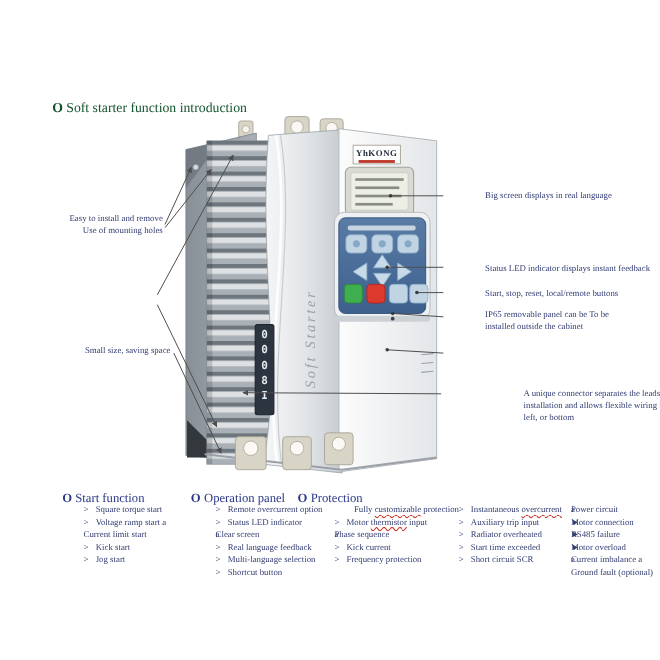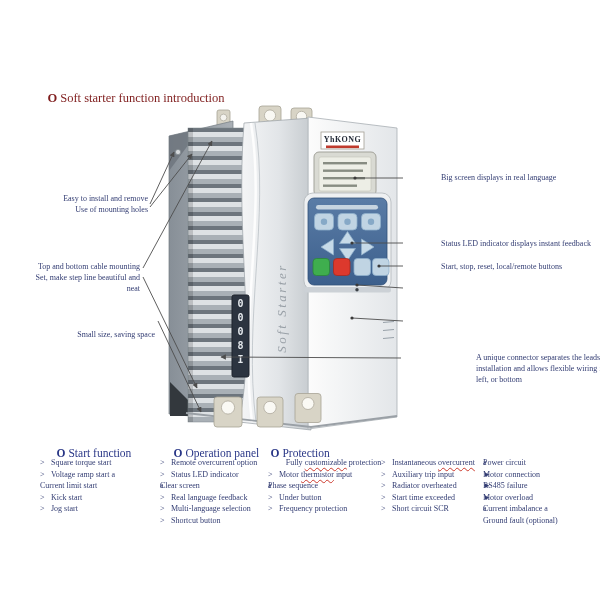--- a/index.html
+++ b/index.html
@@ -1,26 +1,26 @@
 <!DOCTYPE html>
 <html><head>
 <meta charset="utf-8">
 <style>
   html,body{margin:0;padding:0;background:#ffffff;}
   #page{position:relative;width:600px;height:600px;background:#ffffff;overflow:hidden;
         font-family:"Liberation Serif","DejaVu Serif",serif;color:#333d73;}
   svg{position:absolute;left:0;top:0;}
-  #title{position:absolute;left:35px;top:76px;font-size:12.5px;color:#7f1d1d;white-space:pre;}
+  #title{position:absolute;left:35px;top:76px;font-size:12.5px;color:#14532d;white-space:pre;}
   #title .ob{font-weight:bold;margin-right:3px;}
   .note{position:absolute;font-size:8px;line-height:11px;white-space:pre;color:#333d73;padding-left:36px;}
   .note.r{text-align:right;}
   .note.c{text-align:right;}
   .sec-h{position:absolute;font-size:11.5px;color:#2a3787;white-space:pre;}
   .sec-h .ob{font-weight:bold;margin-right:3px;}
-  .col{position:absolute;font-size:8px;line-height:11.5px;color:#333d73;}
+  .col{position:absolute;font-size:8px;line-height:11.5px;color:#333d73;margin-left:36px;}
   .li{white-space:pre;}
   .b{display:inline-block;width:11px;}
   .li.cont .b{width:0;}
   .li.indent{padding-left:13px;text-align:center;}
   .wavy{text-decoration-line:underline;text-decoration-style:wavy;
         text-decoration-color:#cc3a2e;text-underline-offset:2px;}
 </style>
 </head>
 <body>
 
@@ -173,28 +173,27 @@
       <path d="M158,321 L201,412" marker-end="url(#arr)"></path>
     </g>
   </svg>
 
   <div id="title">
     <span class="ob">O</span><span>Soft starter function introduction</span>
   </div>
 
   <div class="note c" style="right:452px;top:193px;">Easy to install and remove
 Use of mounting holes</div>
-  <div class="note r" style="right:460px;top:261px;">Top and bottom cable mounting
-Set, make step line beautiful and
-neat</div>
-  <div class="note r" style="right:445px;top:313px;margin-top:16px;">Small size, saving space</div>
+  <div class="note r" style="right:445px;top:313px;">Small size, saving space</div>
 
   <div class="note" style="left:405px;top:172px;">Big screen displays in real language</div>
   <div class="note" style="left:405px;top:238px;">Status LED indicator displays instant feedback</div>
   <div class="note" style="left:405px;top:261px;">Start, stop, reset, local/remote buttons</div>
+  <div class="note" style="left:405px;top:280px;">IP65 removable panel can be To be
+installed outside the cabinet</div>
   <div class="note" style="left:405px;top:352px;margin-left:35px;">A unique connector separates the leads for easy
 installation and allows flexible wiring from top,
 left, or bottom</div>
 
   <div class="sec-h" style="left:45px;top:435px;">
     <span class="ob">O</span><span>Start function</span>
   </div>
   <div class="sec-h" style="left:162px;top:435px;">
     <span class="ob">O</span><span>Operation panel</span>
   </div>
@@ -216,21 +215,21 @@
     <div class="li cont"><span class="b">a</span><span>Clear screen</span></div>
     <div class="li"><span class="b">&gt;</span><span>Real language feedback</span></div>
     <div class="li"><span class="b">&gt;</span><span>Multi-language selection</span></div>
     <div class="li"><span class="b">&gt;</span><span>Shortcut button</span></div>
   </div>
 
   <div class="col" style="left:268px;top:457px;width:118px;">
     <div class="li cont indent"><span class="b"></span><span>Fully </span><span class="wavy">customizable</span><span> protection</span></div>
     <div class="li"><span class="b">&gt;</span><span>Motor </span><span class="wavy">thermistor</span><span> input</span></div>
     <div class="li cont"><span class="b">a</span><span>Phase sequence</span></div>
-    <div class="li"><span class="b">&gt;</span><span>Under button</span></div>
+    <div class="li"><span class="b">&gt;</span><span>Kick current</span></div>
     <div class="li"><span class="b">&gt;</span><span>Frequency protection</span></div>
   </div>
 
   <div class="col" style="left:381px;top:457px;width:110px;">
     <div class="li"><span class="b">&gt;</span><span>Instantaneous </span><span class="wavy">overcurrent</span><span></span></div>
     <div class="li"><span class="b">&gt;</span><span>Auxiliary trip input</span></div>
     <div class="li"><span class="b">&gt;</span><span>Radiator overheated</span></div>
     <div class="li"><span class="b">&gt;</span><span>Start time exceeded</span></div>
     <div class="li"><span class="b">&gt;</span><span>Short circuit SCR</span></div>
   </div>

